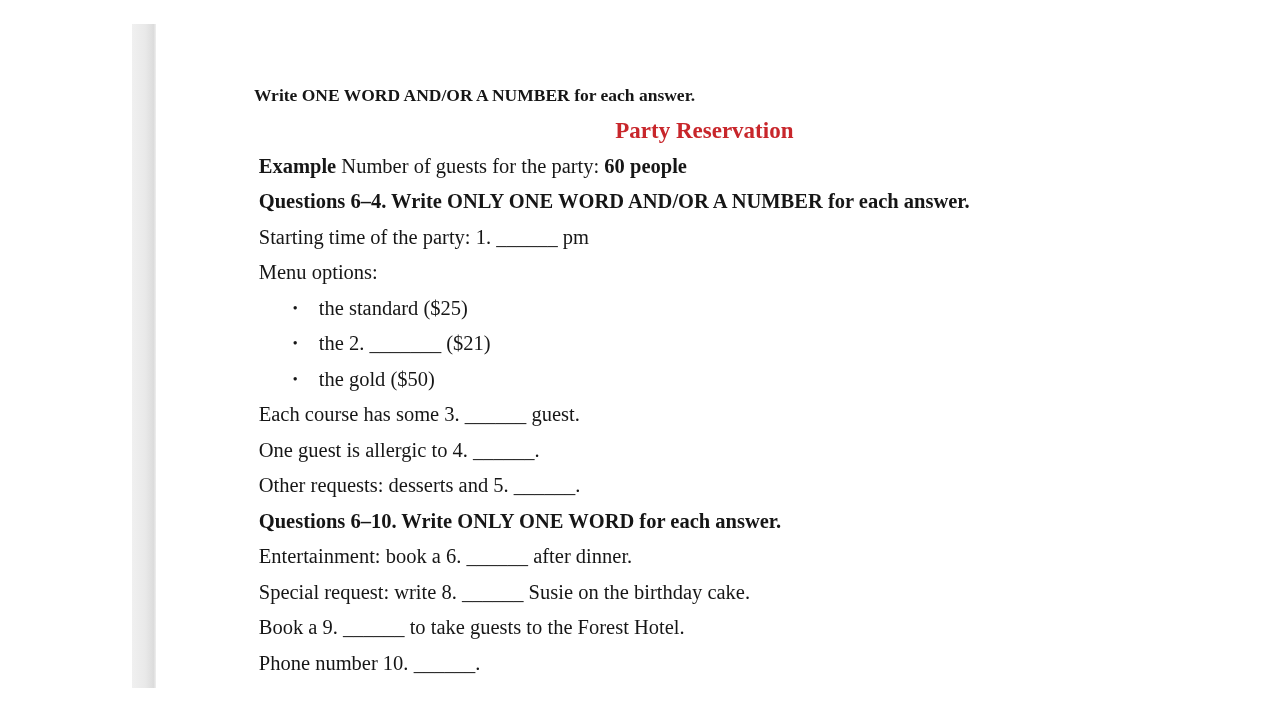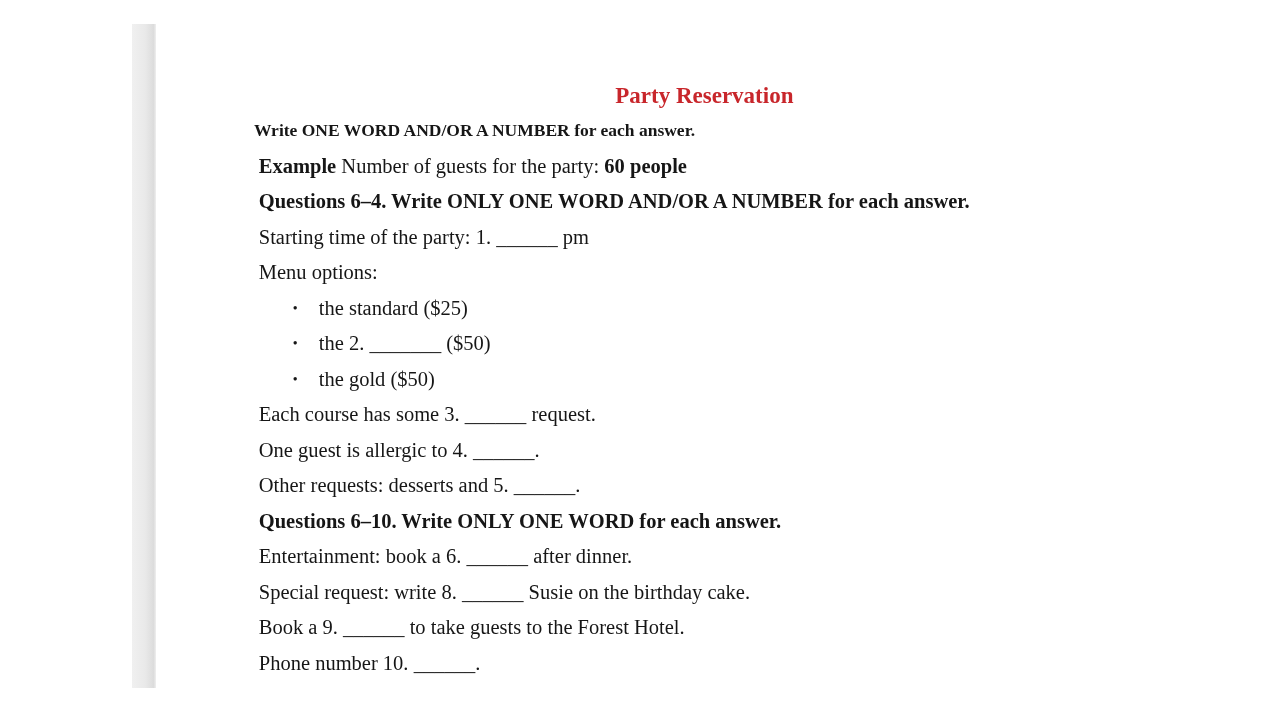--- a/index.html
+++ b/index.html
@@ -60,26 +60,26 @@
 </style>
 </head>
 <body>
 
 <div class="viewport" style="background: rgb(255, 255, 255);">
 
   <div class="page-edge-strip"></div>
 
   <div class="content">
 
+    <p class="line small-bold">
+      <span>Write ONE WORD AND/OR A NUMBER for each answer.</span>
+    </p>
+
     <p class="line title-line">
       <span class="title-text" style="color: rgb(200, 38, 43);">Party Reservation</span>
-    </p>
-
-    <p class="line small-bold">
-      <span>Write ONE WORD AND/OR A NUMBER for each answer.</span>
     </p>
 
     <p class="line">
       <span class="bold">Example</span><span> Number of guests for the party: </span><span class="bold">60 people</span>
     </p>
 
     <p class="line bold">
       <span>Questions 6–4. Write ONLY ONE WORD AND/OR A NUMBER for each answer.</span>
     </p>
 
@@ -89,29 +89,29 @@
 
     <p class="line">
       <span>Menu options:</span>
     </p>
 
     <p class="line bullet-line">
       <span class="bullet-dot">•</span><span>the standard ($25)</span>
     </p>
 
     <p class="line bullet-line">
-      <span class="bullet-dot">•</span><span>the 2. </span><span class="blank-text">_______</span><span> ($50)</span>
+      <span class="bullet-dot">•</span><span>the 2. </span><span class="blank-text">_______</span><span> ($21)</span>
     </p>
 
     <p class="line bullet-line">
       <span class="bullet-dot">•</span><span>the gold ($50)</span>
     </p>
 
     <p class="line">
-      <span>Each course has some 3. </span><span class="blank-text">______</span><span> request.</span>
+      <span>Each course has some 3. </span><span class="blank-text">______</span><span> guest.</span>
     </p>
 
     <p class="line">
       <span>One guest is allergic to 4. </span><span class="blank-text">______</span><span>.</span>
     </p>
 
     <p class="line">
       <span>Other requests: desserts and 5. </span><span class="blank-text">______</span><span>.</span>
     </p>
 

